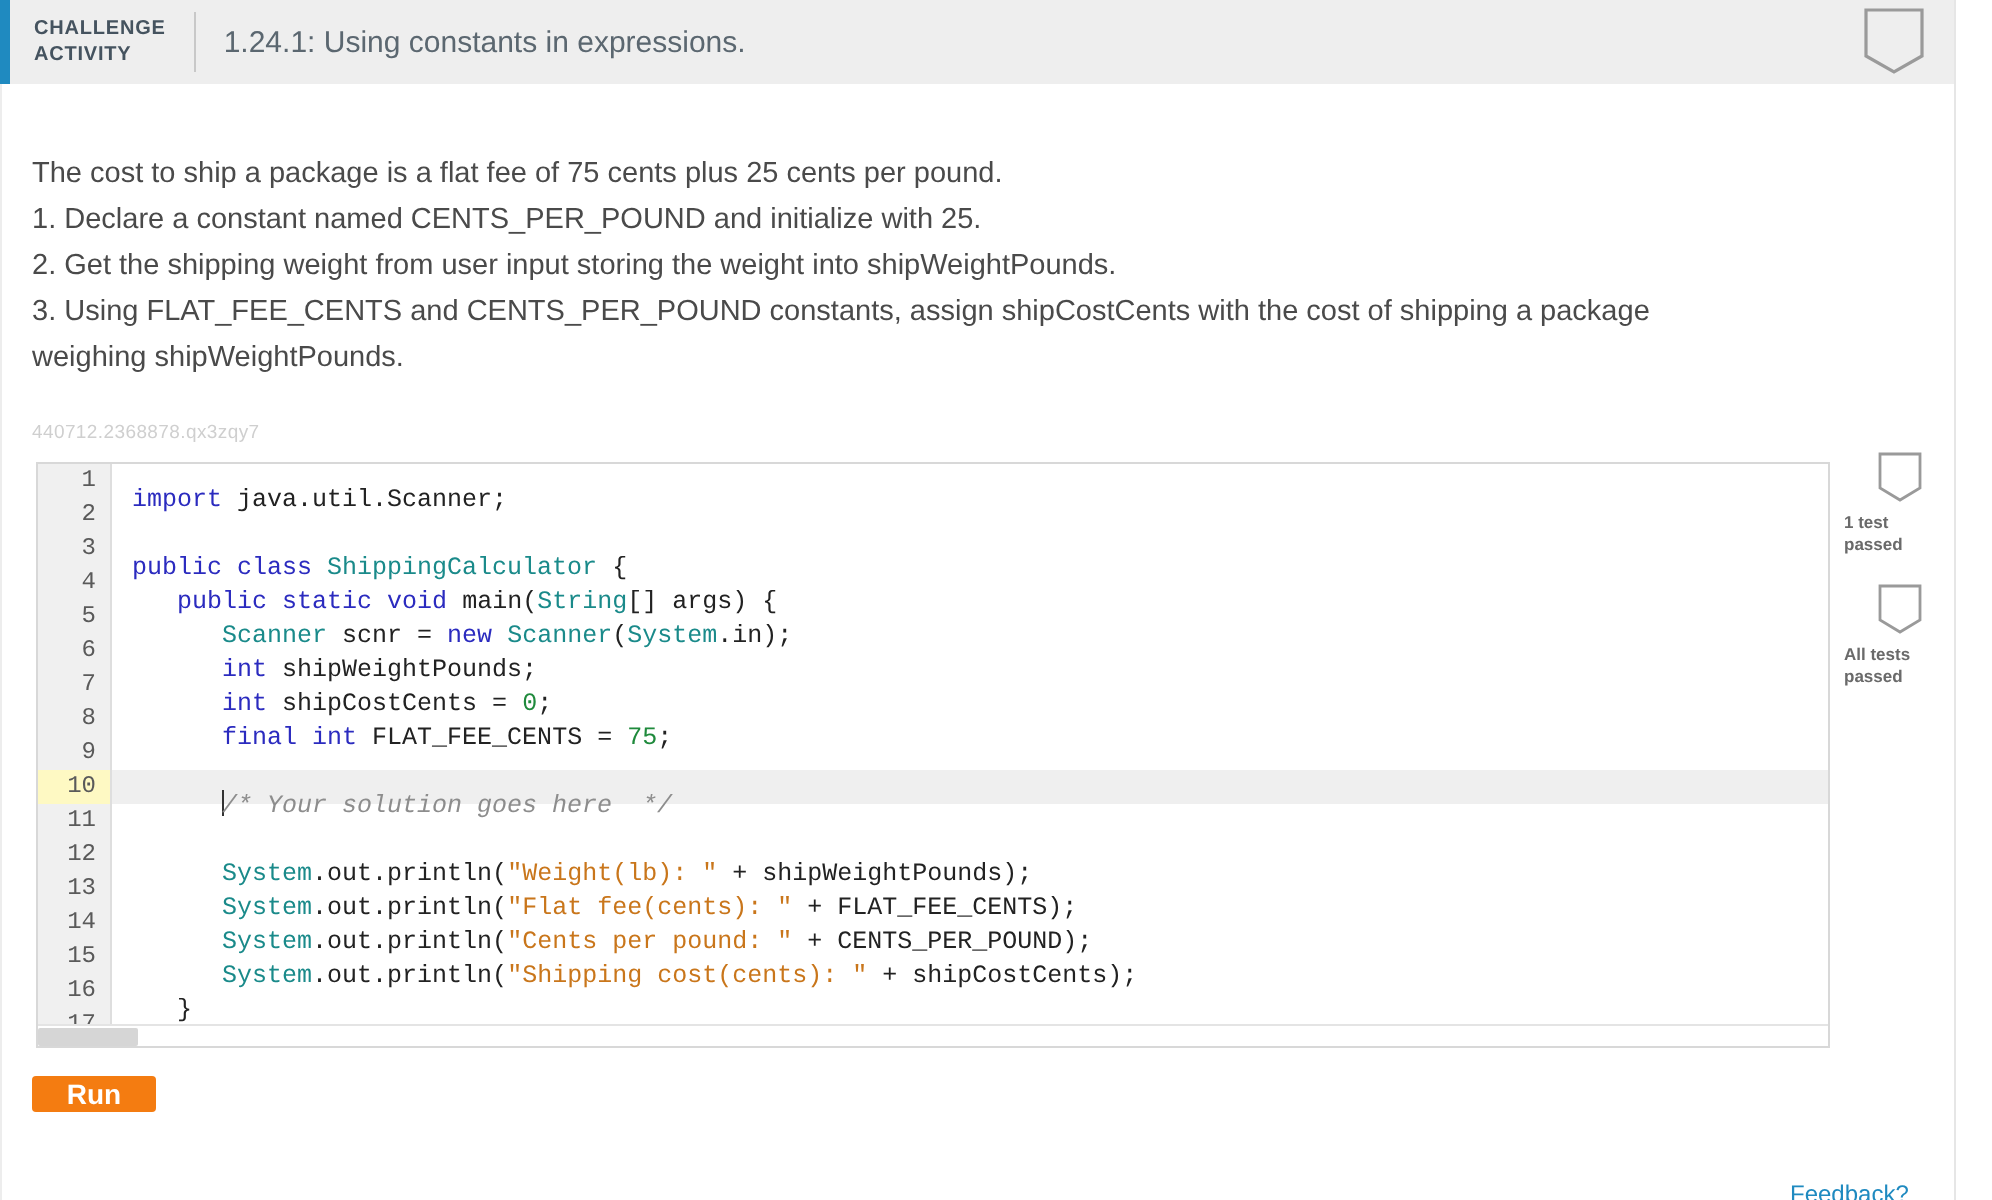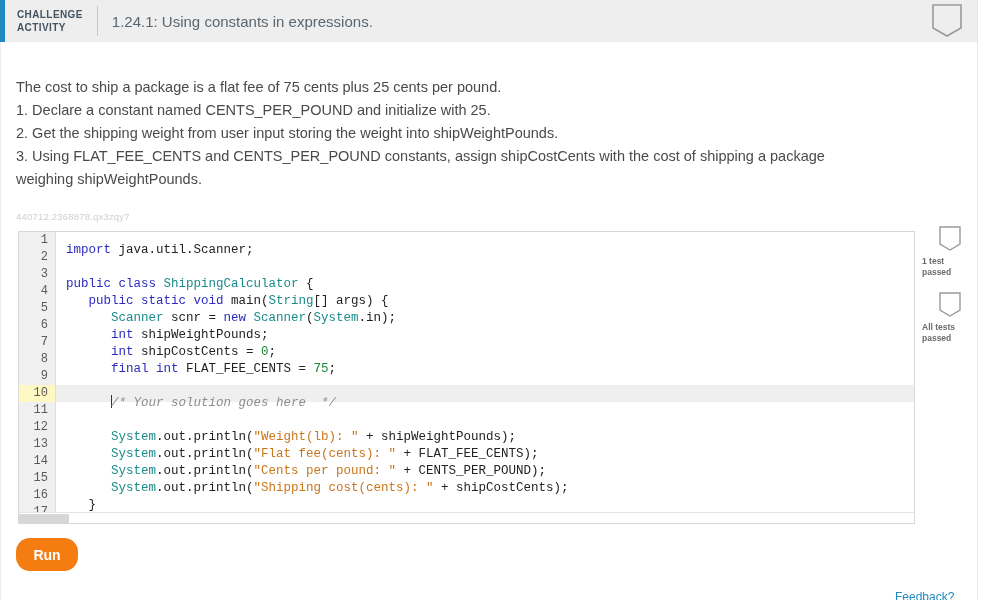--- a/index.html
+++ b/index.html
@@ -208,25 +208,25 @@
     position: absolute;
     left: 0; top: 42px;
     width: 1px; height: 558px;
     background: #ededed;
   }
 
   
   .run-button {
     position: absolute;
     left: 16px; top: 538px;
-    width: 62px; height: 33px;
+    width: 62px; height: 18px;
     background: #f47c11;
     color: #ffffff;
     border: none;
-    border-radius: 14px;
+    border-radius: 2px;
     font-family: "Liberation Sans", sans-serif;
     font-size: 14px;
     font-weight: bold;
     cursor: pointer;
     display: flex;
     align-items: center;
     justify-content: center;
   }
 
   

